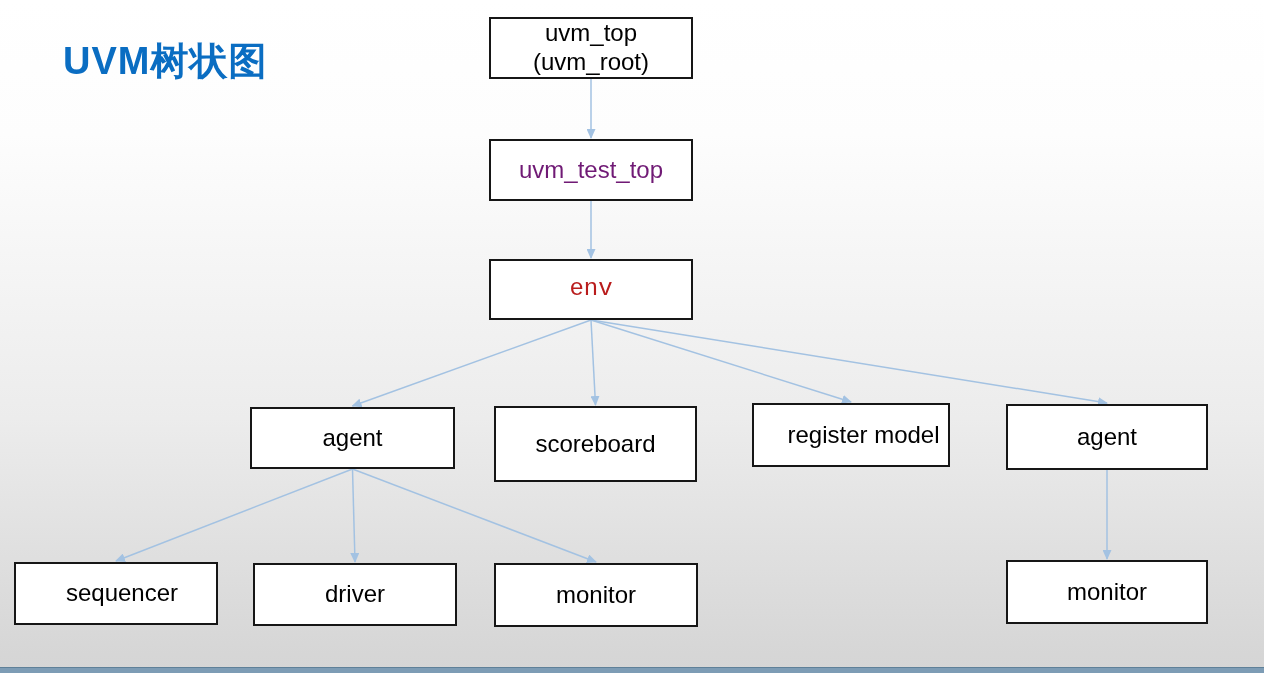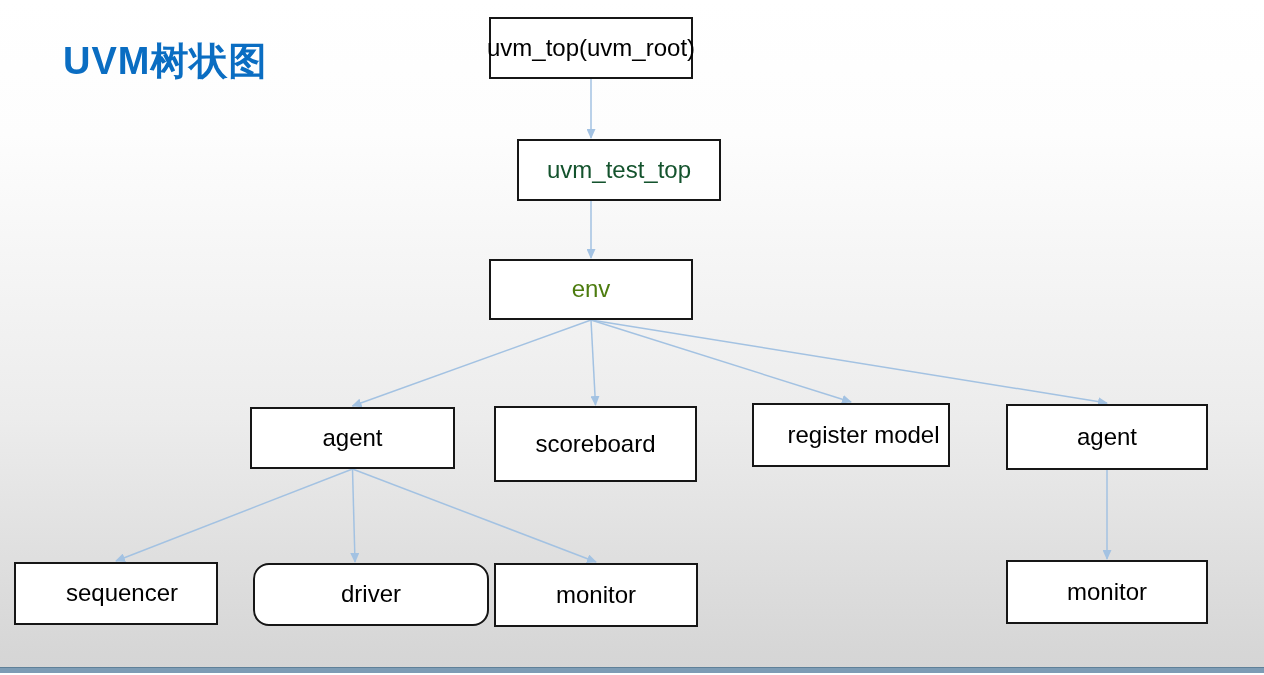--- a/index.html
+++ b/index.html
@@ -25,21 +25,21 @@
     left: 0; top: 0;
     width: 1264px; height: 675px;
     pointer-events: none;
   }
   .node {
     position: absolute;
     box-sizing: border-box;
     background: #ffffff;
     border: 2px solid #161616;
     display: flex;
-    flex-direction: row;
+    flex-direction: column;
     align-items: center;
     justify-content: center;
     text-align: center;
     font-size: 24px;
     line-height: 1.2;
     color: #000000;
   }
   .node span { display: block; white-space: nowrap; }
   .footer-bar {
     position: absolute;
@@ -80,42 +80,42 @@
       <line x1="1107" y1="470" x2="1107" y2="559" stroke="#a3c2e2" stroke-width="1.5" marker-end="url(#arrow)"></line>
     </svg>
 
   <div class="title" style="color: rgb(10, 109, 194);">UVM树状图</div>
 
   <div id="nodes-layer">
       <div class="node" style="left: 489px; top: 17px; width: 204px; height: 62px; background: rgb(255, 255, 255); border-color: rgb(22, 22, 22); color: rgb(0, 0, 0);">
         <span>uvm_top</span>
         <span>(uvm_root)</span>
       </div>
-      <div class="node" style="left: 489px; top: 139px; width: 204px; height: 62px; background: rgb(255, 255, 255); border-color: rgb(22, 22, 22); color: #14532d; margin-left: 28px;">
+      <div class="node" style="left: 489px; top: 139px; width: 204px; height: 62px; background: rgb(255, 255, 255); border-color: rgb(22, 22, 22); color: #701a75;">
         <span>uvm_test_top</span>
       </div>
-      <div class="node" style="left: 489px; top: 259px; width: 204px; height: 61px; background: rgb(255, 255, 255); border-color: rgb(22, 22, 22); color: #4d7c0f;">
+      <div class="node" style="left: 489px; top: 259px; width: 204px; height: 61px; background: rgb(255, 255, 255); border-color: rgb(22, 22, 22); color: #b91c1c; font-family: Liberation Mono, monospace;">
         <span>env</span>
       </div>
       <div class="node" style="left: 250px; top: 407px; width: 205px; height: 62px; background: rgb(255, 255, 255); border-color: rgb(22, 22, 22); color: rgb(0, 0, 0);">
         <span>agent</span>
       </div>
       <div class="node" style="left: 494px; top: 406px; width: 203px; height: 76px; background: rgb(255, 255, 255); border-color: rgb(22, 22, 22); color: rgb(0, 0, 0);">
         <span>scoreboard</span>
       </div>
       <div class="node" style="left: 752px; top: 403px; width: 198px; height: 64px; background: rgb(255, 255, 255); border-color: rgb(22, 22, 22); color: rgb(0, 0, 0); padding-left: 25px;">
         <span>register model</span>
       </div>
       <div class="node" style="left: 1006px; top: 404px; width: 202px; height: 66px; background: rgb(255, 255, 255); border-color: rgb(22, 22, 22); color: rgb(0, 0, 0);">
         <span>agent</span>
       </div>
       <div class="node" style="left: 14px; top: 562px; width: 204px; height: 63px; background: rgb(255, 255, 255); border-color: rgb(22, 22, 22); color: rgb(0, 0, 0); padding-left: 12px;">
         <span>sequencer</span>
       </div>
-      <div class="node" style="left: 253px; top: 563px; width: 236px; height: 63px; background: rgb(255, 255, 255); border-color: rgb(22, 22, 22); color: rgb(0, 0, 0); border-radius: 16px;">
+      <div class="node" style="left: 253px; top: 563px; width: 204px; height: 63px; background: rgb(255, 255, 255); border-color: rgb(22, 22, 22); color: rgb(0, 0, 0);">
         <span>driver</span>
       </div>
       <div class="node" style="left: 494px; top: 563px; width: 204px; height: 64px; background: rgb(255, 255, 255); border-color: rgb(22, 22, 22); color: rgb(0, 0, 0);">
         <span>monitor</span>
       </div>
       <div class="node" style="left: 1006px; top: 560px; width: 202px; height: 64px; background: rgb(255, 255, 255); border-color: rgb(22, 22, 22); color: rgb(0, 0, 0);">
         <span>monitor</span>
       </div>
     </div>
 

